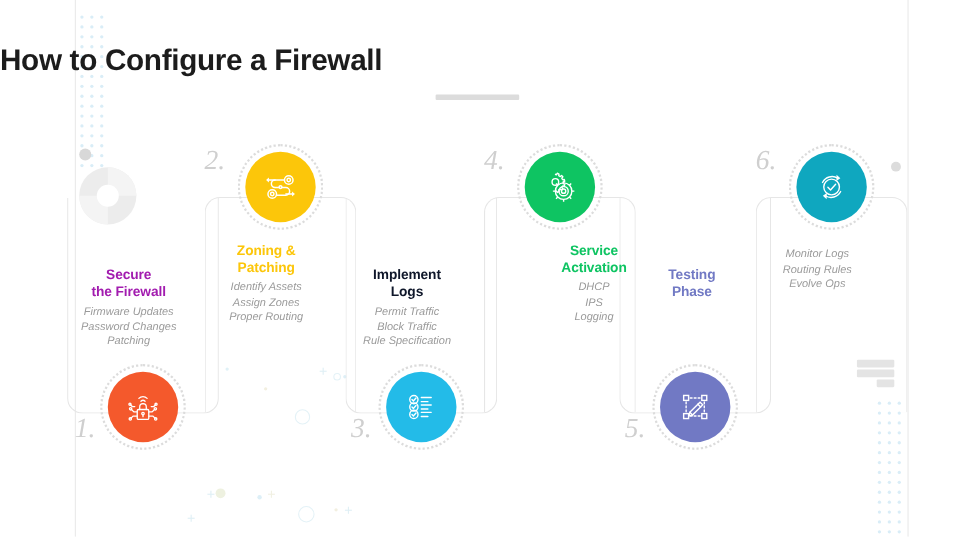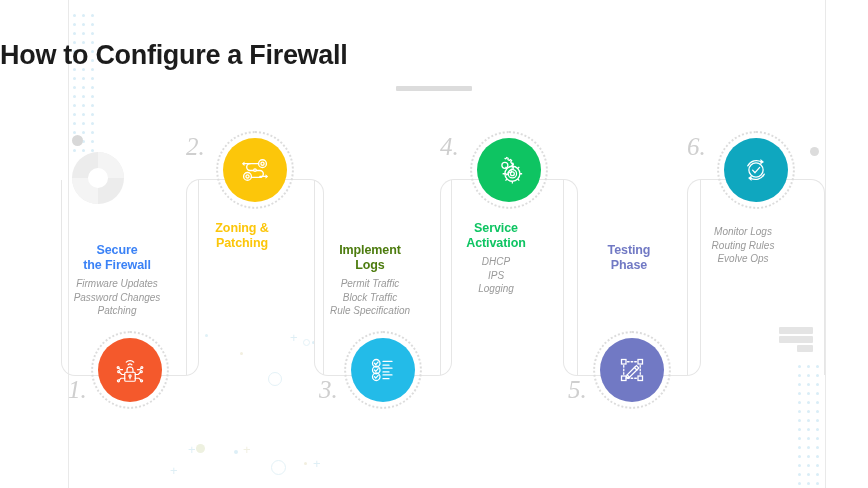--- a/index.html
+++ b/index.html
@@ -226,21 +226,21 @@
   <div class="softdot" style="left:196px; top:444px; width:9px;height:9px;background:#eef1e0;"></div>
   <div class="softdot" style="left:312px; top:341px; width:3px;height:3px;background:#ddeff7;"></div>
   <div class="softdot" style="left:304px; top:462px; width:3px;height:3px;background:#f2efe0;"></div>
 
   <div class="title">How to Configure a Firewall</div>
   <div class="title-rule"></div>
 
   <div class="step" style="left:61px; top:180px;">
     <div class="card down"></div>
     <div class="txt" style="top:63px;">
-      <div class="step-title" style="color:#3b82f6;">
+      <div class="step-title" style="color:#a21caf;">
         <span>Secure</span><br><span>the Firewall</span>
       </div>
       <div class="step-sub">
         <span>Firmware Updates</span><br>
         <span>Password Changes</span><br>
         <span>Patching</span>
       </div>
     </div>
     <div class="badge-ring" style="top:151px;"></div>
     <div class="badge" style="top:158px; background:#f4592c;">
@@ -287,28 +287,33 @@
           <path d="M10 15.5h7.5"></path>
           <path d="M38 29.5l3.5 3-3.5 3z" fill="#fff" stroke="none"></path>
           <path d="M30.5 32.5H38"></path>
         </svg>
       </span>
     </div>
     <div class="txt" style="top:41px;">
       <div class="step-title" style="color:#fcc60a;">
         <span>Zoning &amp;</span><br><span>Patching</span>
       </div>
+      <div class="step-sub">
+        <span>Identify Assets</span><br>
+        <span>Assign Zones</span><br>
+        <span>Proper Routing</span>
+      </div>
     </div>
     <div class="num" style="left:0px; top:-47px;">2.</div>
   </div>
 
   <div class="step" style="left:314px; top:180px;">
     <div class="card down"></div>
     <div class="txt" style="top:63px;">
-      <div class="step-title" style="color:#4d7c0f;">
+      <div class="step-title" style="color:#0f172a;">
         <span>Implement</span><br><span>Logs</span>
       </div>
       <div class="step-sub">
         <span>Permit Traffic</span><br>
         <span>Block Traffic</span><br>
         <span>Rule Specification</span>
       </div>
     </div>
     <div class="badge-ring" style="top:151px;"></div>
     <div class="badge" style="top:158px; background:#23bbe8;">
@@ -337,21 +342,21 @@
         <svg viewBox="0 0 48 48" fill="none" stroke="#ffffff" stroke-width="1.7" stroke-linejoin="round">
           <path d="M18 8.6l1.9.5.9-1.8 2.1 1-.3 2 1.9 1 1.5-1.3 1.6 1.6-1.3 1.6 1 1.9 2-.2 .6 2.2-1.9.8v2.1l1.9.8-.6 2.2-2-.2-1 1.9 1.3 1.6-1.6 1.6-1.5-1.3-1.9 1 .3 2-2.1 1-.9-1.8-1.9.5"></path>
           <circle cx="18.5" cy="17.8" r="4"></circle>
           <circle cx="28.5" cy="29" r="10"></circle>
           <circle cx="28.5" cy="29" r="5.6"></circle>
           <circle cx="28.5" cy="29" r="2.6"></circle>
           <path d="M28.5 19v-3M28.5 42v-3M38.5 29h3M15.5 29h3M35.6 21.9l2.1-2.1M19.3 38.2l2.1-2.1M35.6 36.1l2.1 2.1M19.3 19.8l2.1 2.1"></path>
         </svg>
       </span>
     </div>
-    <div class="txt" style="top:41px;">
+    <div class="txt" style="top:41px;margin-left:44px;">
       <div class="step-title" style="color:#0ec462;">
         <span>Service</span><br><span>Activation</span>
       </div>
       <div class="step-sub">
         <span>DHCP</span><br>
         <span>IPS</span><br>
         <span>Logging</span>
       </div>
     </div>
     <div class="num" style="left:0px; top:-47px;">4.</div>

